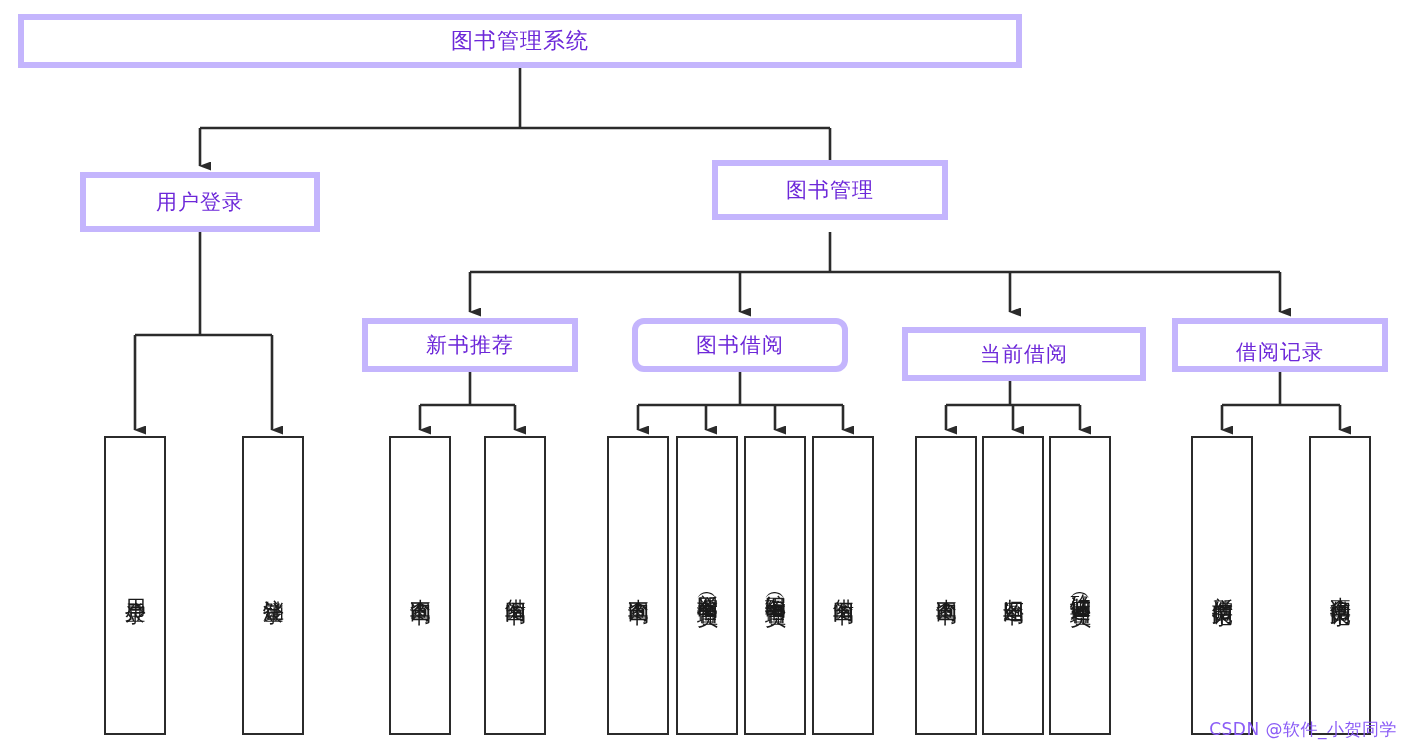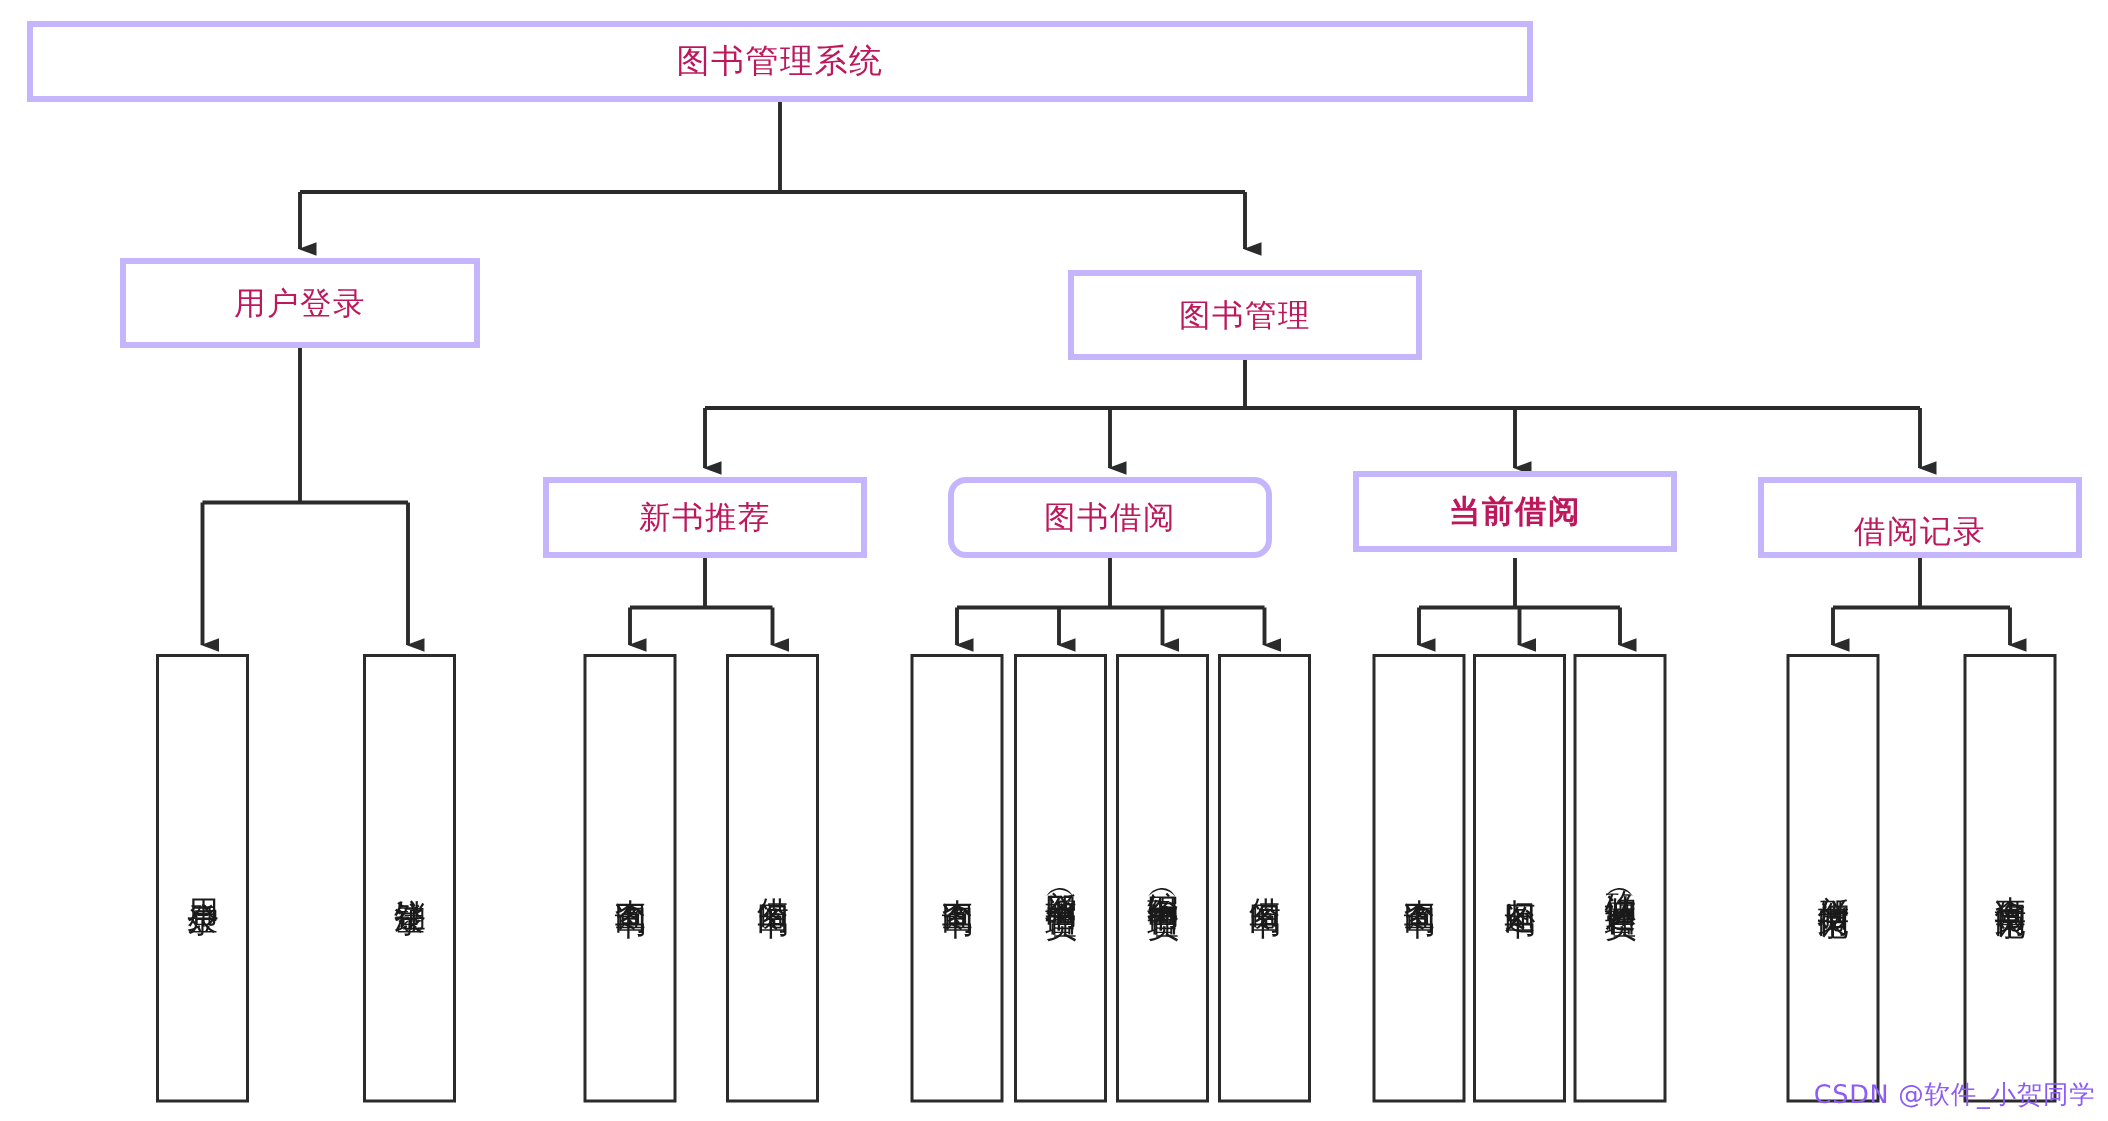--- a/index.html
+++ b/index.html
@@ -2,22 +2,22 @@
 <html><head>
 <meta charset="utf-8">
 <style>
   html,body{margin:0;padding:0;background:#ffffff;}
   body{width:1405px;height:747px;overflow:hidden;
        font-family:"DejaVu Sans","Liberation Sans",sans-serif;}
   #stage{position:relative;width:1405px;height:747px;background:#fff;}
   #wires{position:absolute;left:0;top:0;width:1405px;height:747px;}
 
   .node{position:absolute;box-sizing:border-box;background:#ffffff;
-        border:4px solid #c4b5fd;display:flex;align-items:center;
-        justify-content:center;color:#be185d;}
+        border:6px solid #c4b5fd;display:flex;align-items:center;
+        justify-content:center;color:#6d28d9;}
   .node.h{font-size:21px;letter-spacing:1px;}
   .node.root{font-size:22px;letter-spacing:1px;}
 
   .leaf{position:absolute;box-sizing:border-box;background:#ffffff;
         border:2px solid #2b2b2b;display:flex;align-items:center;
         justify-content:center;}
   .leaf .vtext{
         writing-mode:vertical-rl;text-orientation:upright;
         font-size:21px;line-height:1.18;letter-spacing:2px;
         color:#1a1a1a;white-space:nowrap;}
@@ -81,31 +81,31 @@
     </g>
   </svg>
 
   <div class="node root" style="left:18px;top:14px;width:1004px;height:54px;">
     <span>图书管理系统</span>
   </div>
 
   <div class="node h" style="left:80px;top:172px;width:240px;height:60px;">
     <span>用户登录</span>
   </div>
-  <div class="node h" style="left:712px;top:180px;width:236px;height:60px;">
+  <div class="node h" style="left:712px;top:160px;width:236px;height:60px;">
     <span>图书管理</span>
   </div>
 
   <div class="node h" style="left:362px;top:318px;width:216px;height:54px;">
     <span>新书推荐</span>
   </div>
   <div class="node h" style="left:632px;top:318px;width:216px;height:54px;border-radius:12px;">
     <span>图书借阅</span>
   </div>
-  <div class="node h" style="left:902px;top:314px;width:216px;height:54px;font-weight:bold;">
+  <div class="node h" style="left:902px;top:327px;width:244px;height:54px;">
     <span>当前借阅</span>
   </div>
   <div class="node h" style="left:1172px;top:318px;width:216px;height:54px;align-items:flex-end;">
     <span>借阅记录</span>
   </div>
 
   <div class="leaf" style="left:104px;top:436px;width:62px;height:299px;">
     <span class="vtext">用户登录</span>
   </div>
   <div class="leaf" style="left:242px;top:436px;width:62px;height:299px;">

